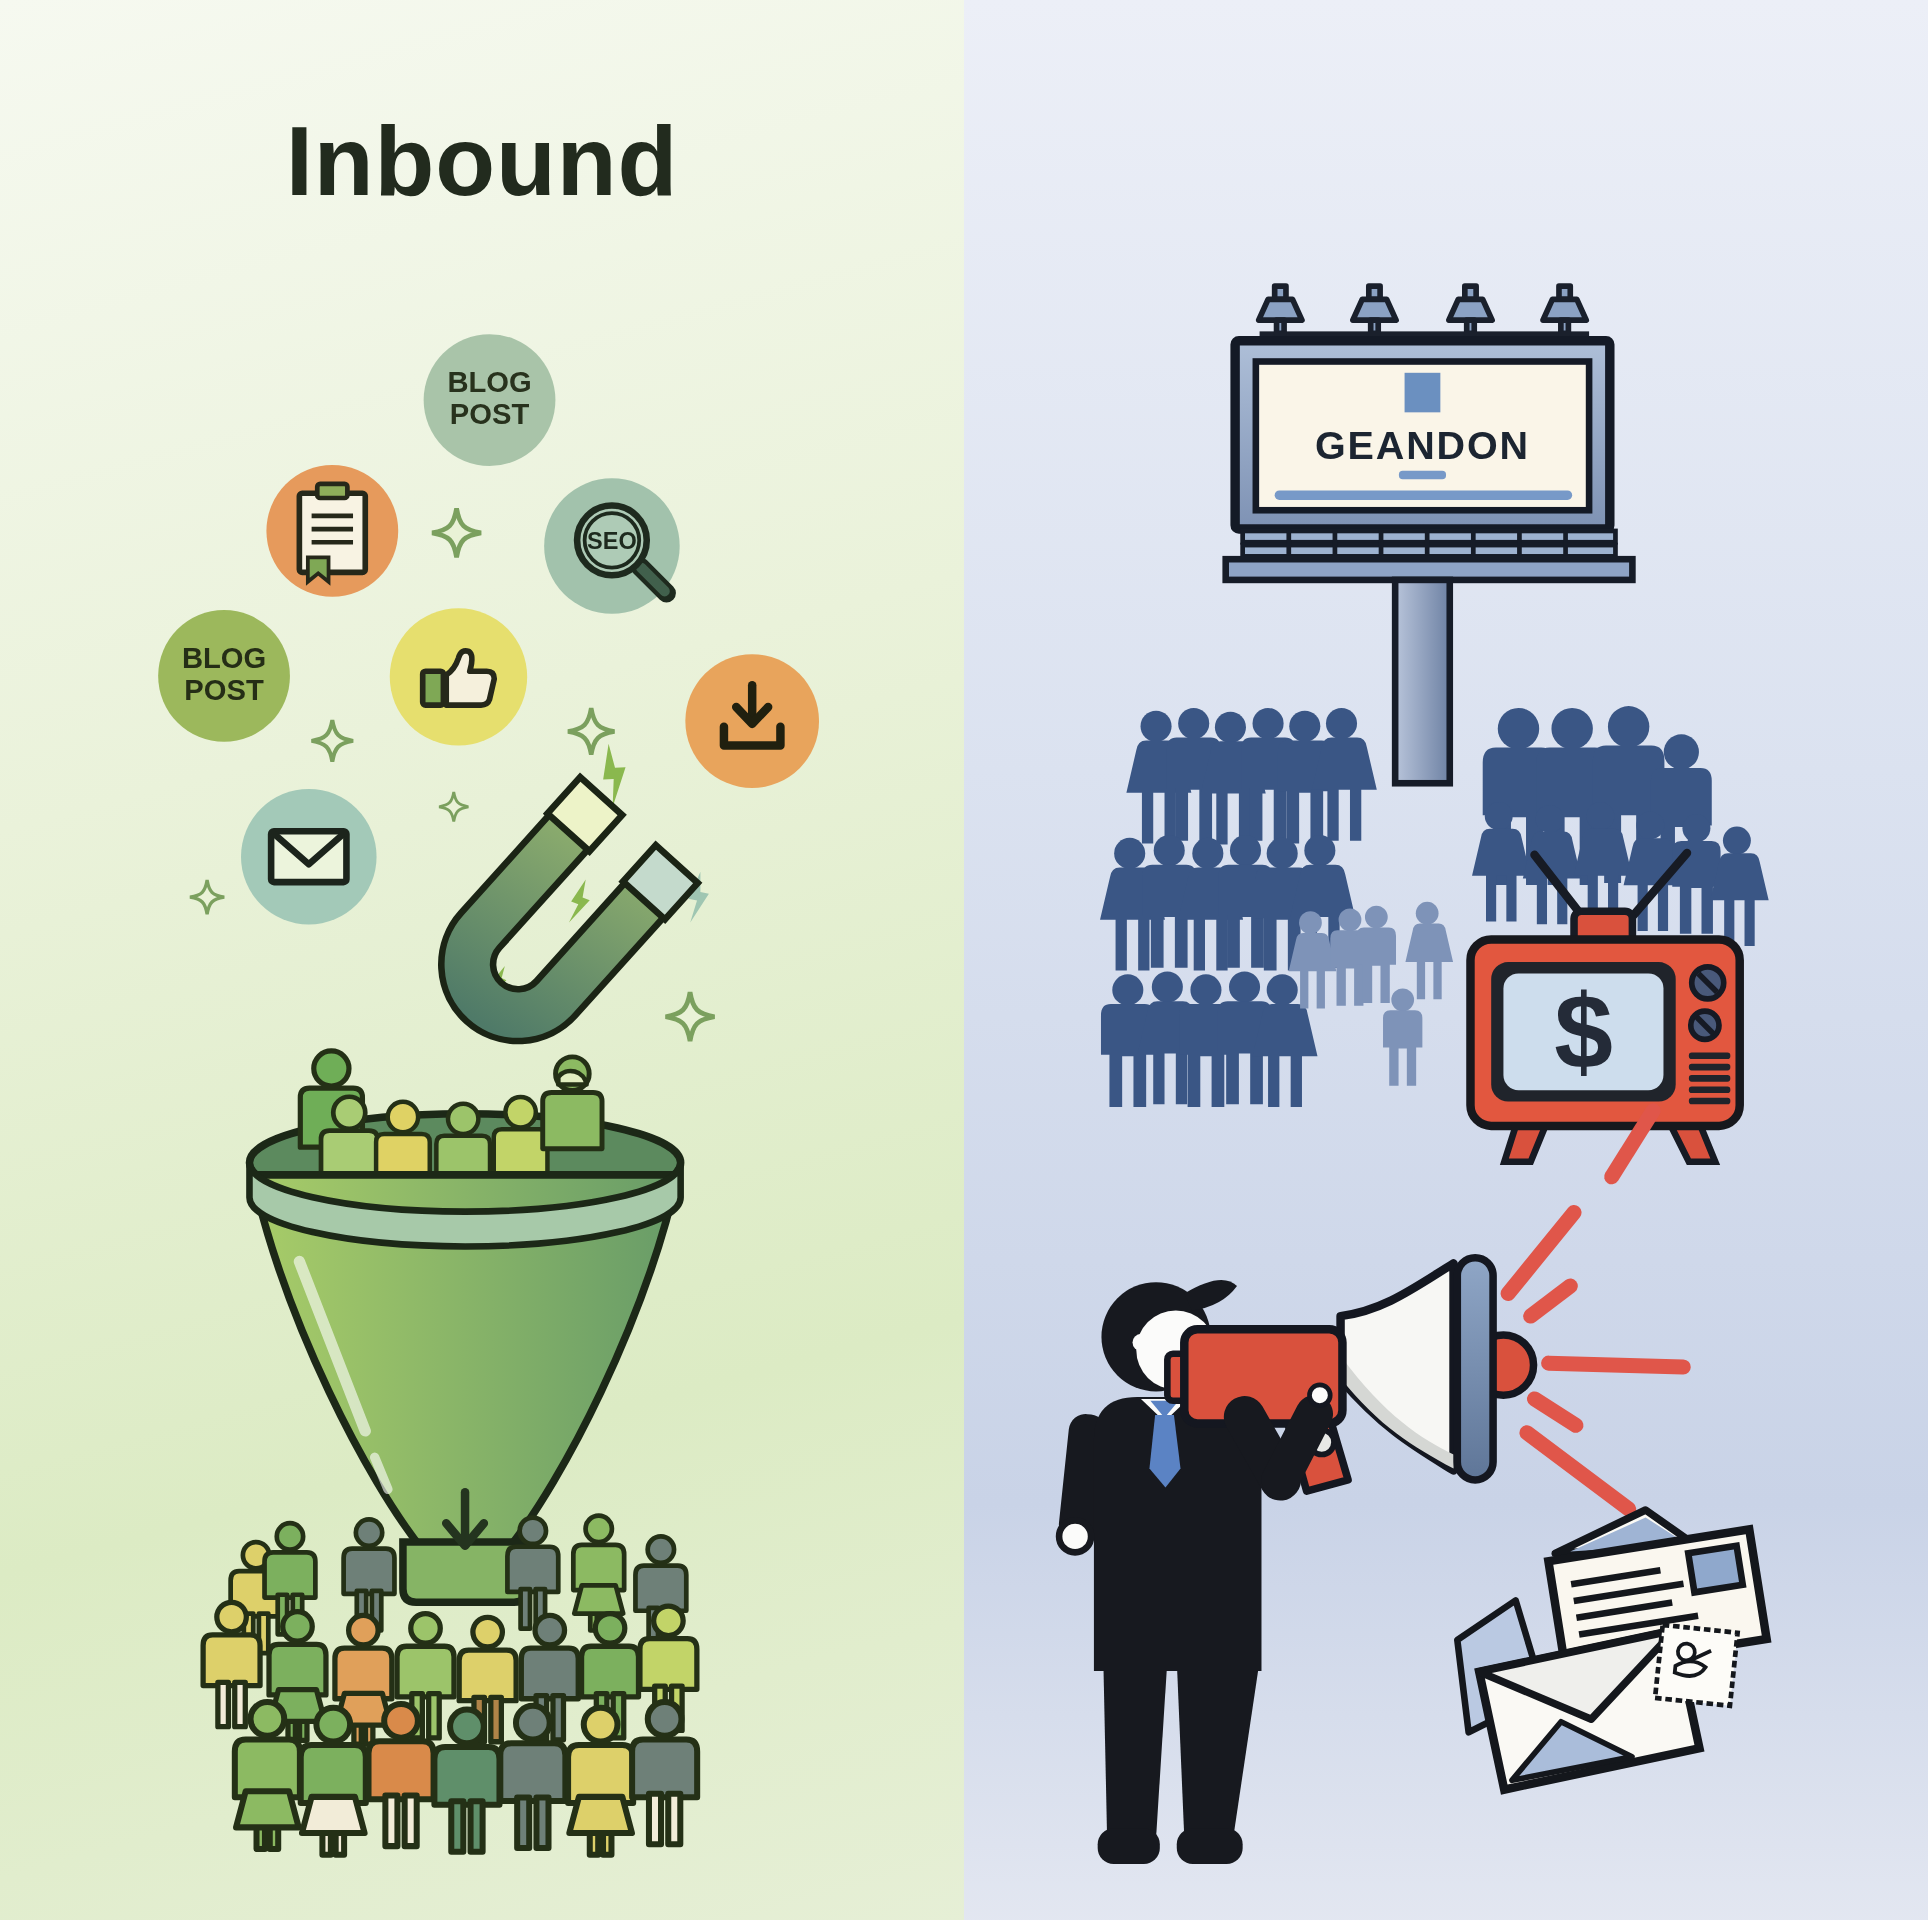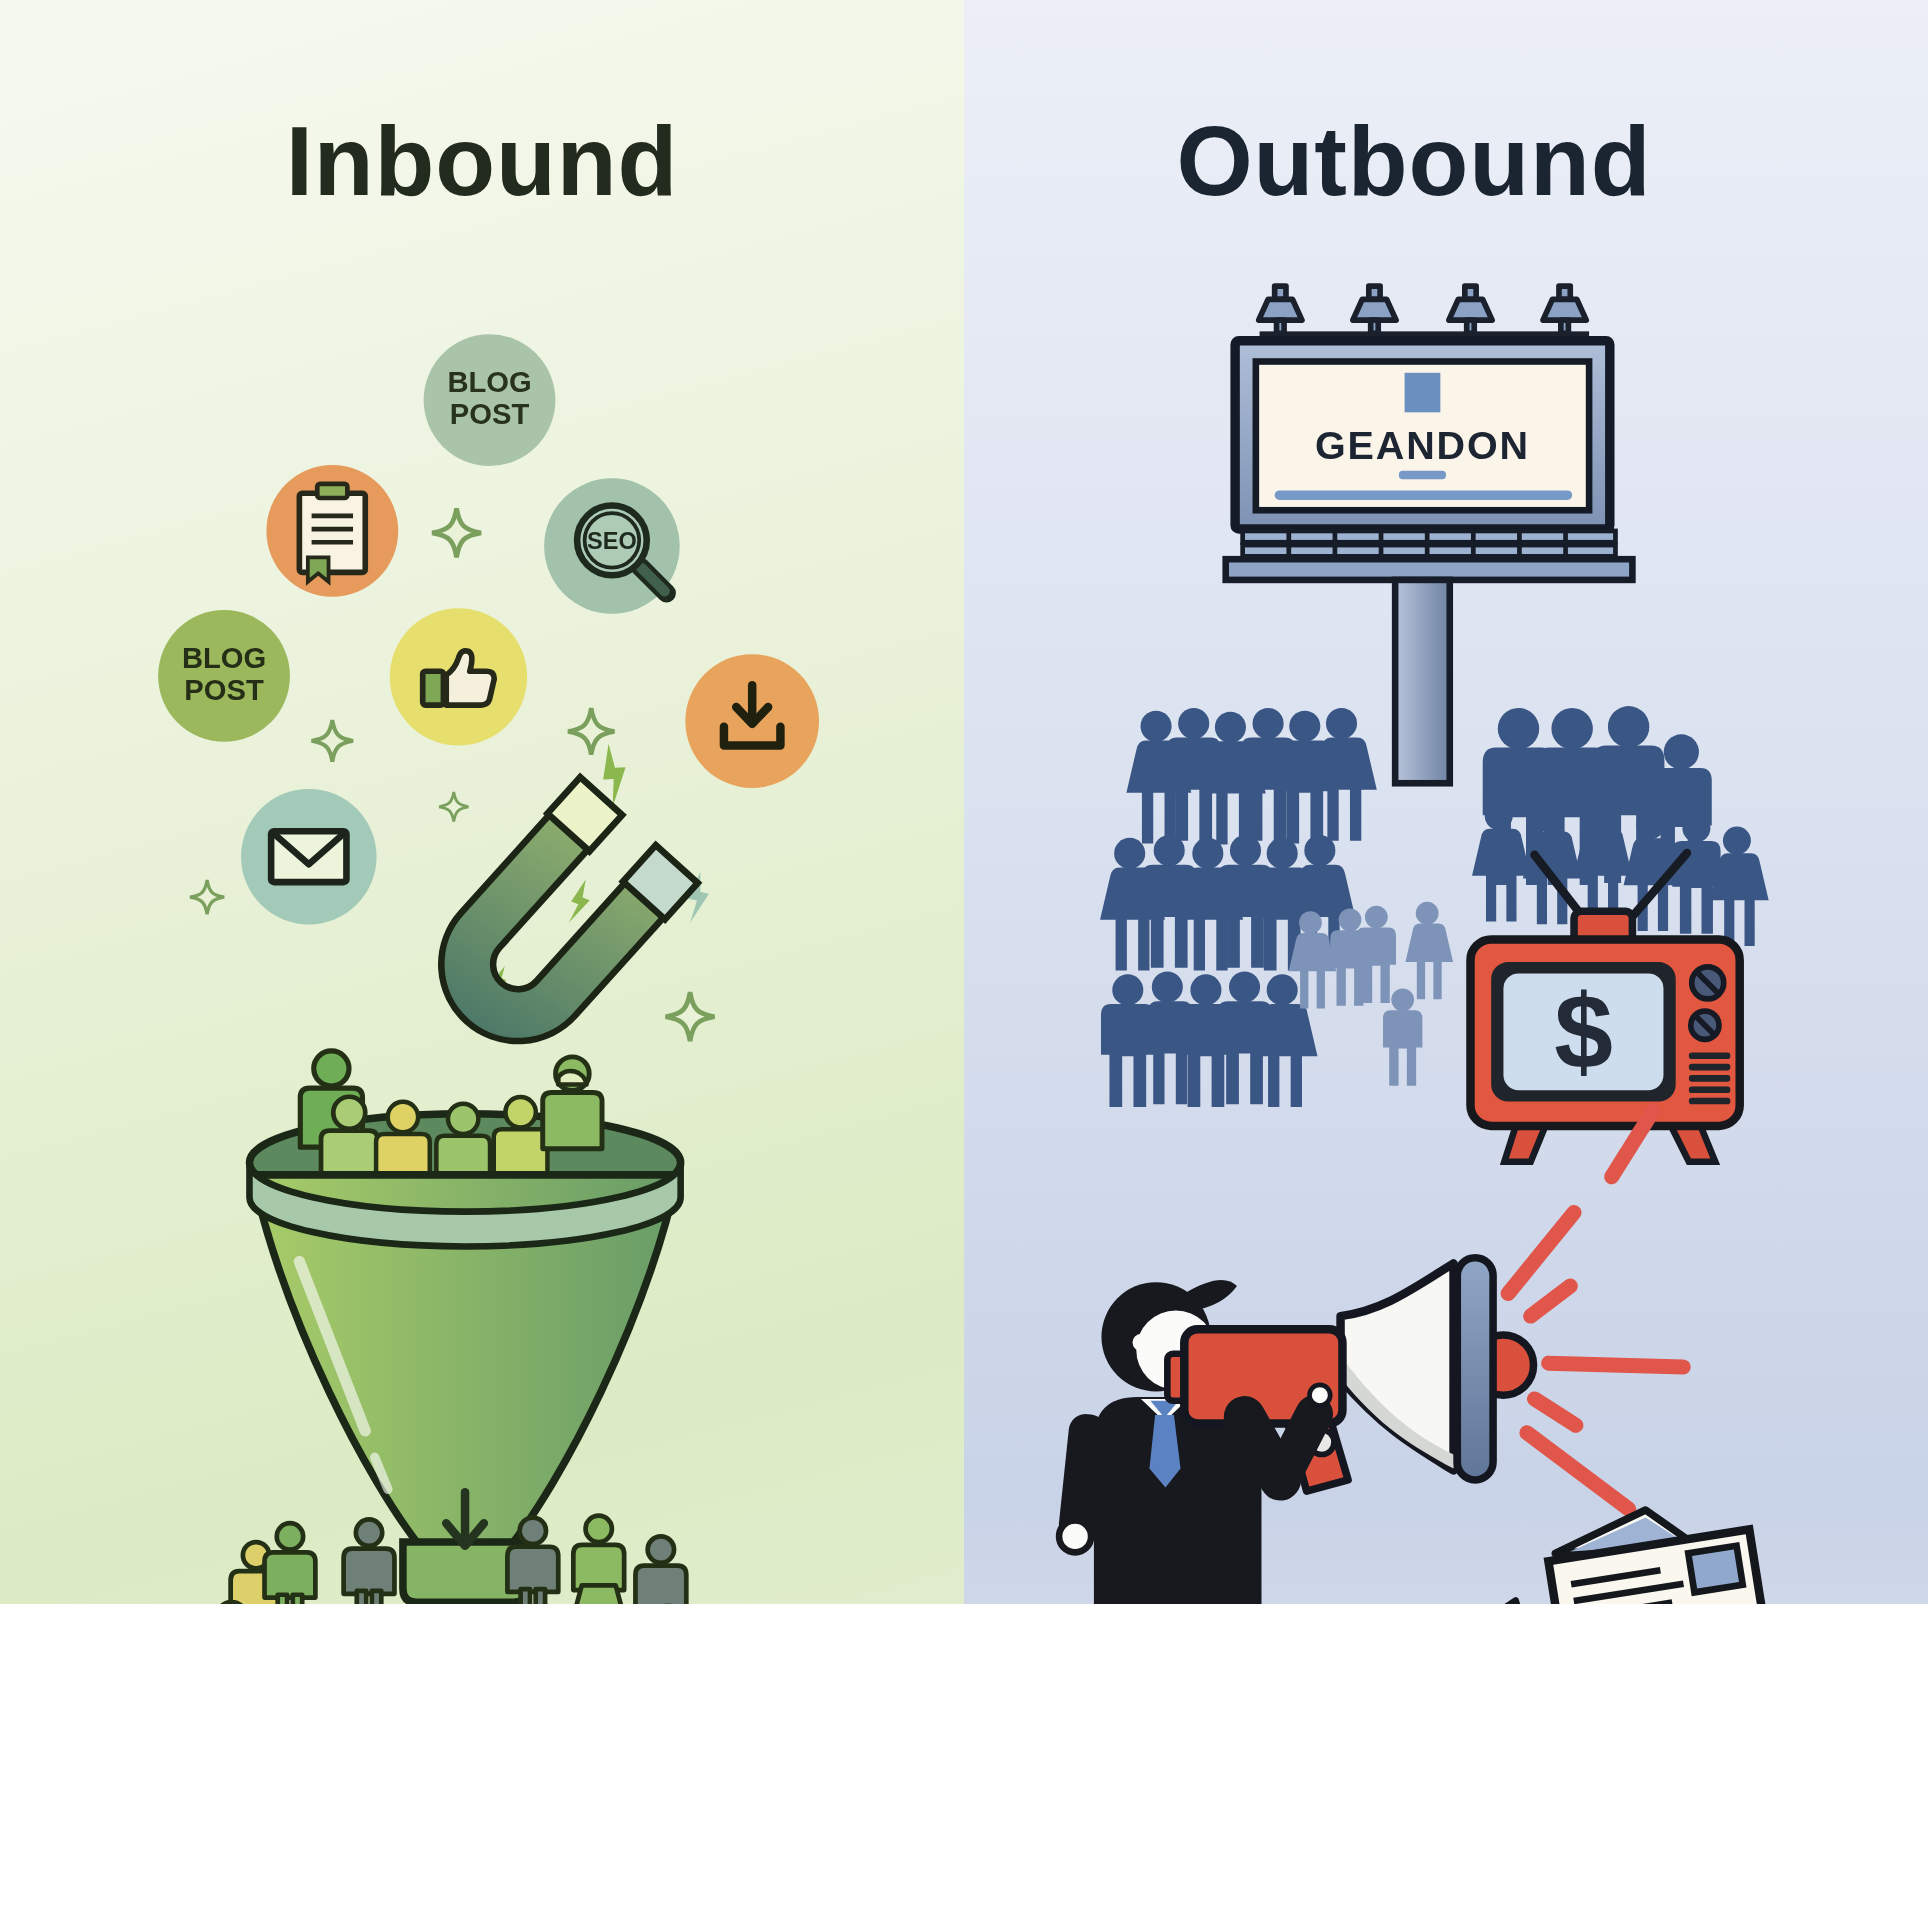--- a/index.html
+++ b/index.html
@@ -1,36 +1,35 @@
 <!DOCTYPE html>
 <html style="font-size:15px"><head>
 <meta charset="utf-8">
 <style>
   html,body{margin:0;padding:0;background:#fff;}
-  .canvas{position:relative;width:1928px;height:1604px;overflow:hidden;font-family:"Liberation Sans",sans-serif;}
+  .canvas{position:relative;width:1928px;height:1920px;overflow:hidden;font-family:"Liberation Sans",sans-serif;}
   .bg{position:absolute;top:0;height:1928px;width:964px;}
   .bg-left{left:0;background:linear-gradient(165deg,#f6f9f0 0%,#eaf2da 38%,#dcebc4 72%,#e6efd6 100%);}
   .bg-right{left:964px;background:linear-gradient(180deg,#eceff7 0%,#dbe2f0 40%,#c9d3e7 78%,#e3e7f1 100%);}
   .title{position:absolute;top:105px;width:964px;text-align:center;font-size:98px;font-weight:bold;letter-spacing:0.9px;}
   .title-left{left:0;color:#222b1e;}
   .title-right{left:932px;color:#1b2431;}
   svg{position:absolute;top:0;left:0;}
   .pc{stroke:#243016;stroke-width:5;stroke-linejoin:round;}
   text{font-family:"Liberation Sans",sans-serif;}
 </style>
 </head>
 <body>
 
 <div class="canvas">
 
   <div class="bg bg-left"></div>
   <div class="bg bg-right"></div>
 
   <div class="title title-left">Inbound</div>
-  <div class="title title-right">Outbound</div>
 
   <svg width="964" height="1928" viewBox="0 0 1024 2048">
     <defs>
       <symbol id="spk" overflow="visible">
           <path d="M0,-26 C3,-8 8,-3 26,0 C8,3 3,8 0,26 C-3,8 -8,3 -26,0 C-8,-3 -3,-8 0,-26 Z" fill="#e9f2d6" stroke="#7ba05e" stroke-width="5"></path>
         </symbol>
       <symbol id="blt" overflow="visible">
           <polygon points="0,-30 -14,2 -4,4 -12,30 10,-4 0,-6"></polygon>
         </symbol>
       <symbol id="ht" overflow="visible">

